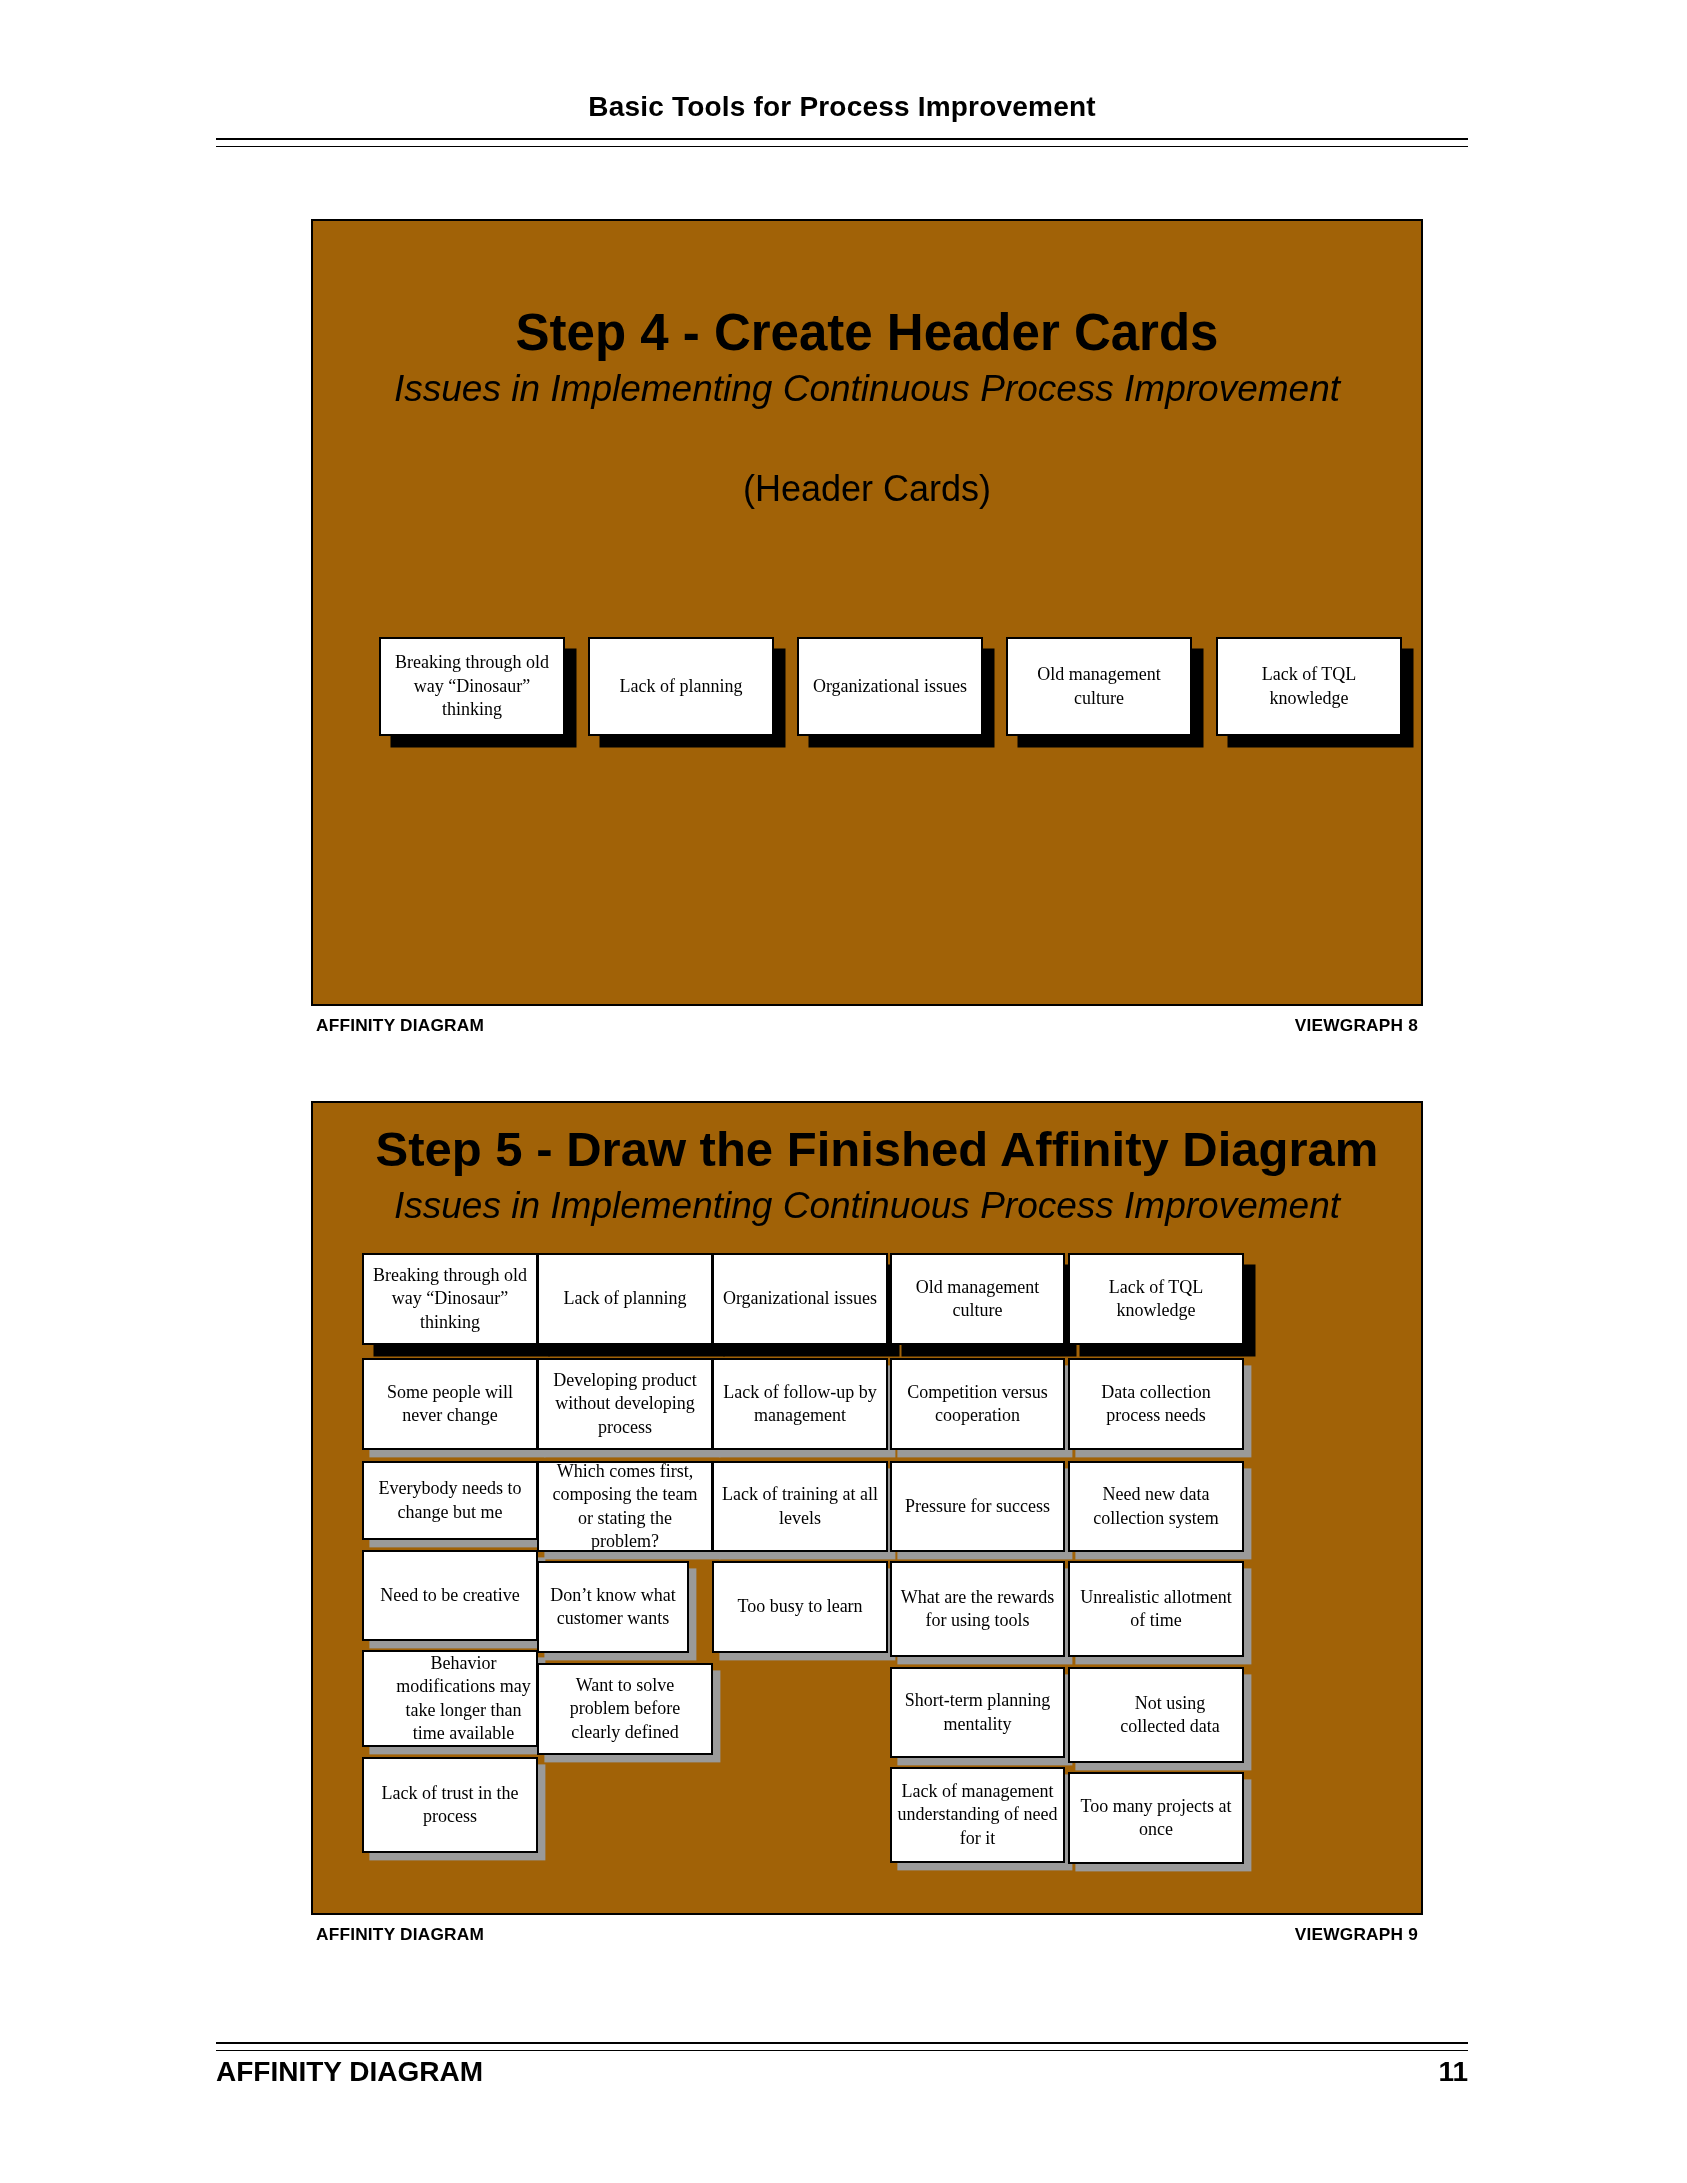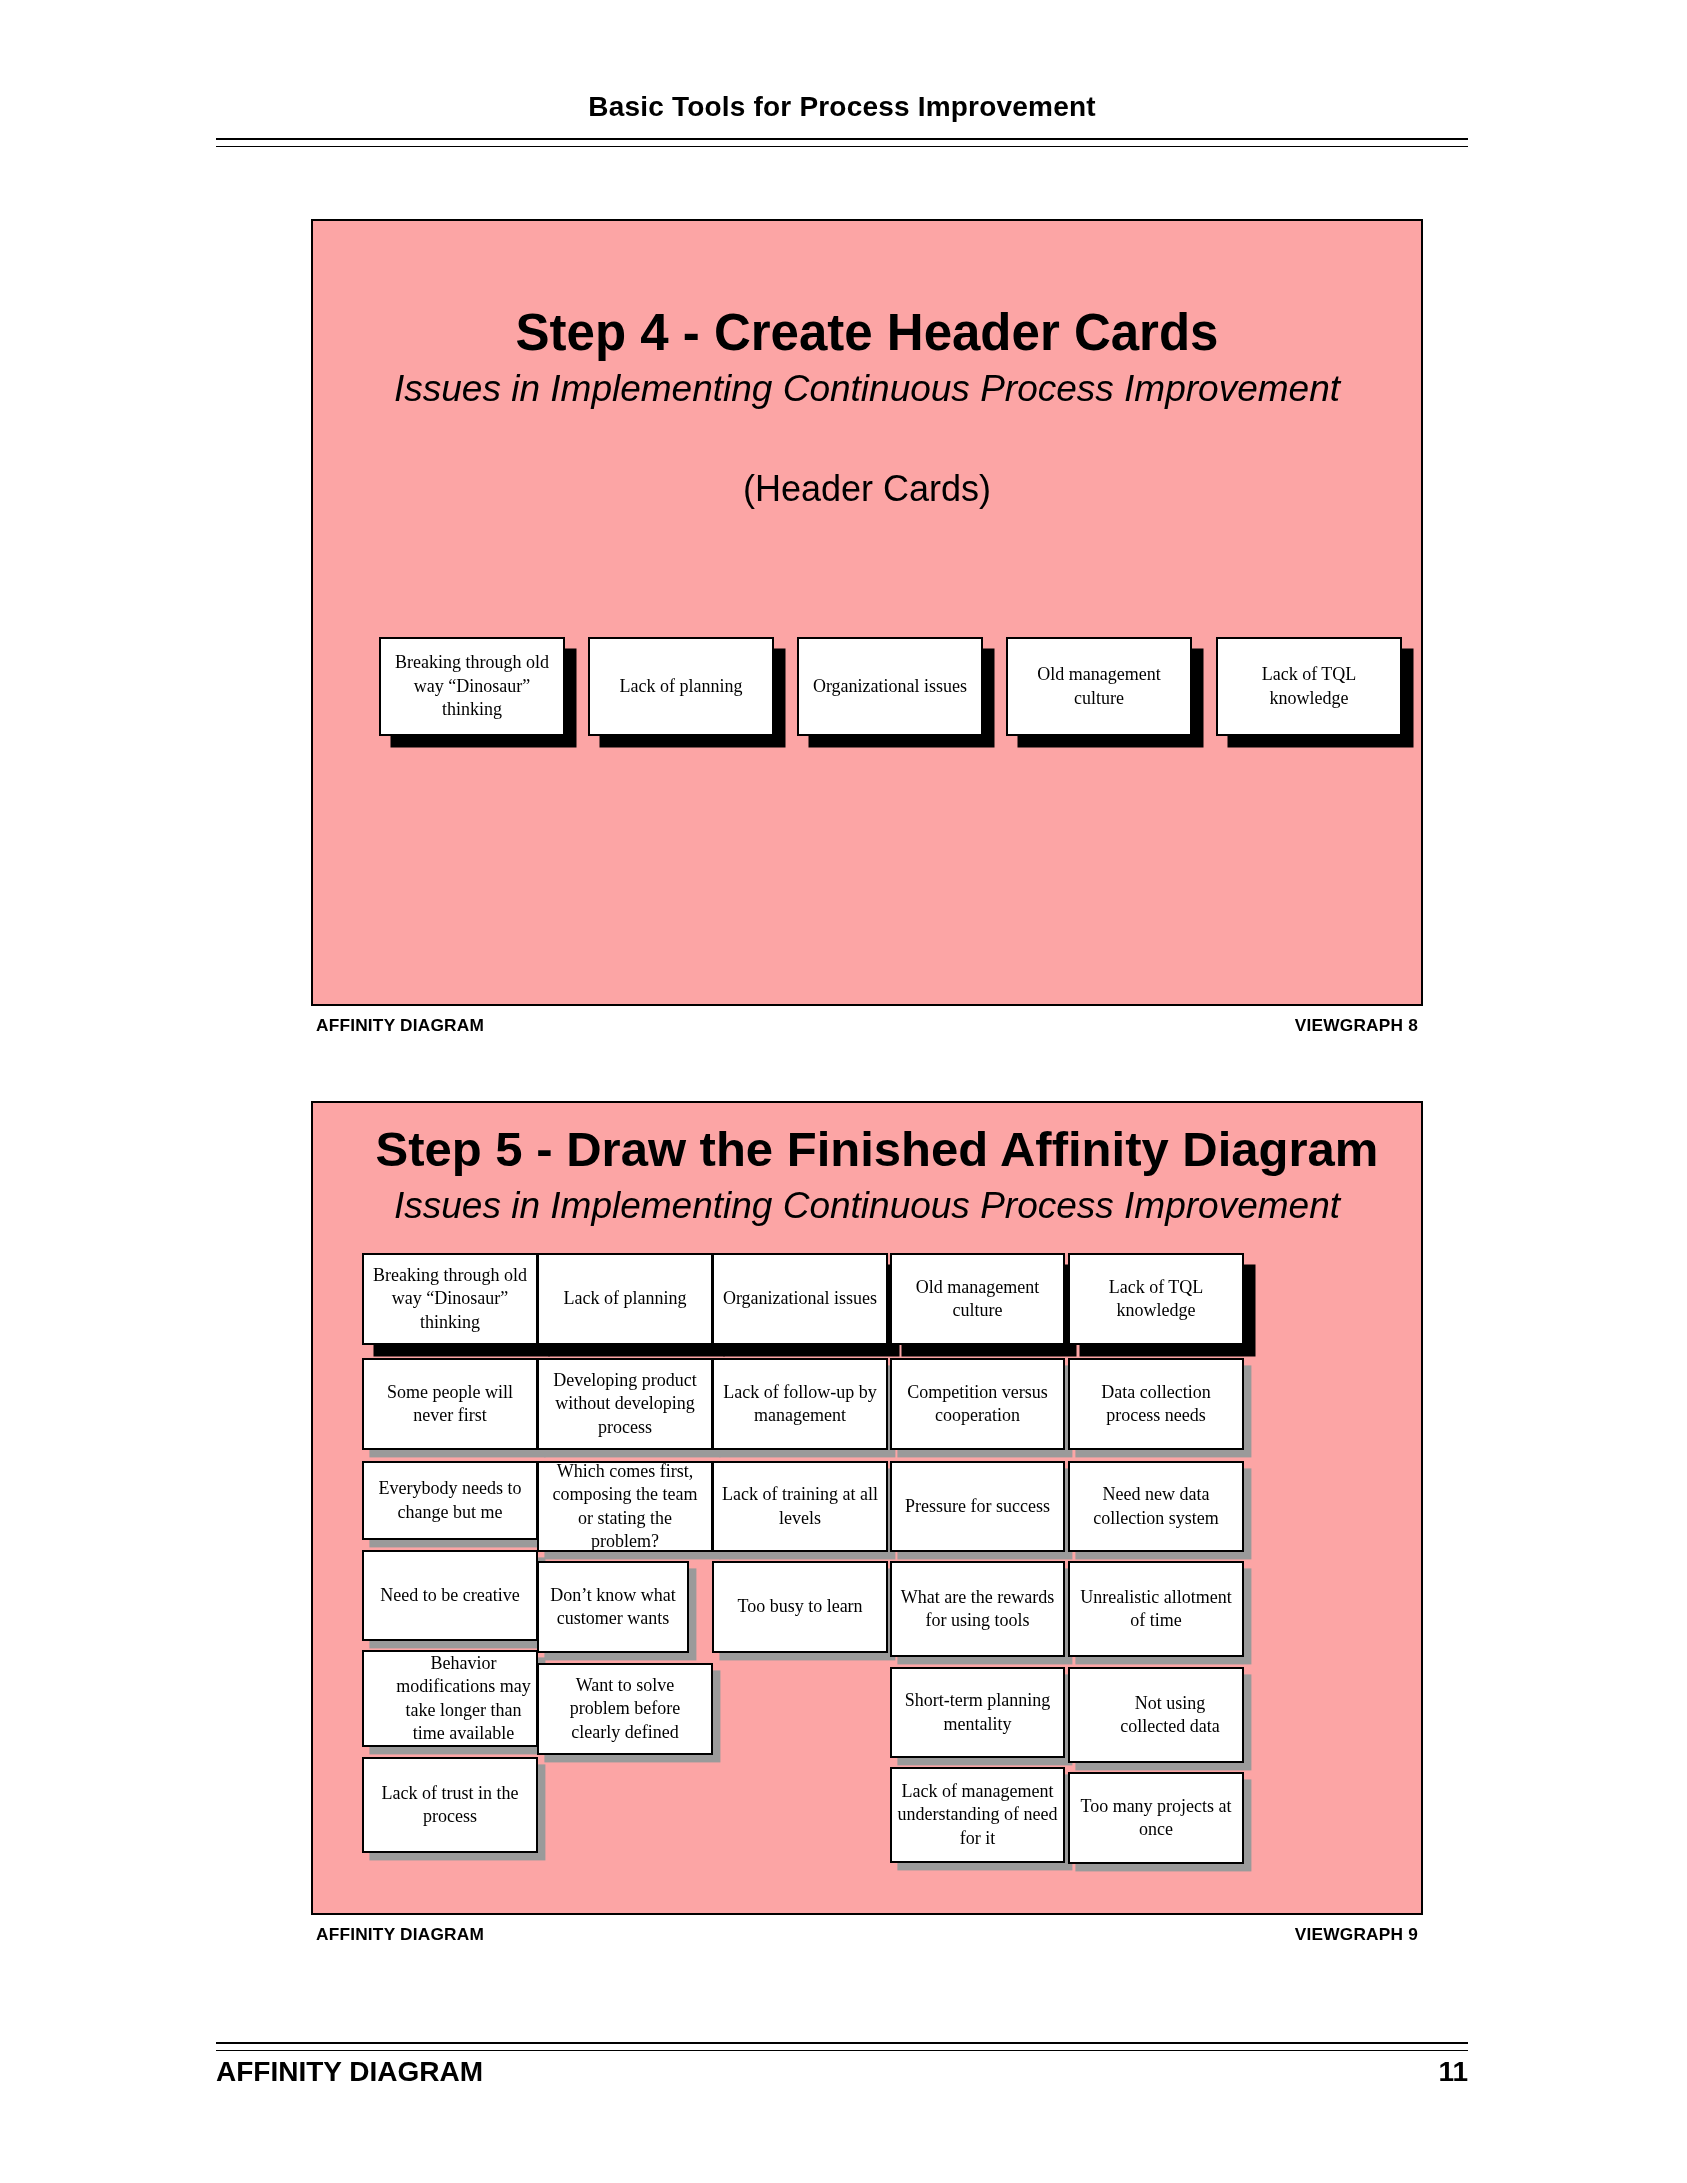--- a/index.html
+++ b/index.html
@@ -51,21 +51,21 @@
     justify-content: space-between;
     align-items: baseline;
     font-weight: bold;
     font-size: 28px;
   }
 
   
   .viewgraph {
     position: absolute;
     border: 2.5px solid #000;
-    background: #fca5a5;
+    background: #a16207;
     box-sizing: border-box;
   }
   #viewgraph-8 {
     left: 311px;
     top: 219px;
     width: 1112px;
     height: 787px;
   }
   #viewgraph-9 {
     left: 311px;
@@ -160,21 +160,21 @@
   <span class="left">AFFINITY DIAGRAM</span>
   <span class="right">VIEWGRAPH 8</span>
 </div>
 
 <div class="viewgraph" id="viewgraph-9">
   <div class="slide-title" id="vg9-title">Step 5 - Draw the Finished Affinity Diagram</div>
   <div class="slide-subtitle" id="vg9-subtitle">Issues in Implementing Continuous Process Improvement</div>
   <div id="vg9-grid">
       <div class="grid-col">
         <div class="card card-header" style="left: 49px; top: 150px; width: 176px; height: 92px;">Breaking through old way “Dinosaur” thinking</div>
-        <div class="card card-sub" style="left: 49px; top: 255px; width: 176px; height: 92px;">Some people will never first</div>
+        <div class="card card-sub" style="left: 49px; top: 255px; width: 176px; height: 92px;">Some people will never change</div>
         <div class="card card-sub" style="left: 49px; top: 358px; width: 176px; height: 79px;">Everybody needs to change but me</div>
         <div class="card card-sub" style="left: 49px; top: 447px; width: 176px; height: 91px;">Need to be creative</div>
         <div class="card card-sub" style="left: 49px; top: 547px; width: 176px; height: 97px; padding-left: 32px;">Behavior modifications may take longer than time available</div>
         <div class="card card-sub" style="left: 49px; top: 654px; width: 176px; height: 96px;">Lack of trust in the process</div>
       </div>
       <div class="grid-col">
         <div class="card card-header" style="left: 224px; top: 150px; width: 176px; height: 92px;">Lack of planning</div>
         <div class="card card-sub" style="left: 224px; top: 255px; width: 176px; height: 92px;">Developing product without developing process</div>
         <div class="card card-sub" style="left: 224px; top: 358px; width: 176px; height: 91px;">Which comes first, composing the team or stating the problem?</div>
         <div class="card card-sub" style="left: 224px; top: 458px; width: 152px; height: 92px;">Don’t know what customer wants</div>

